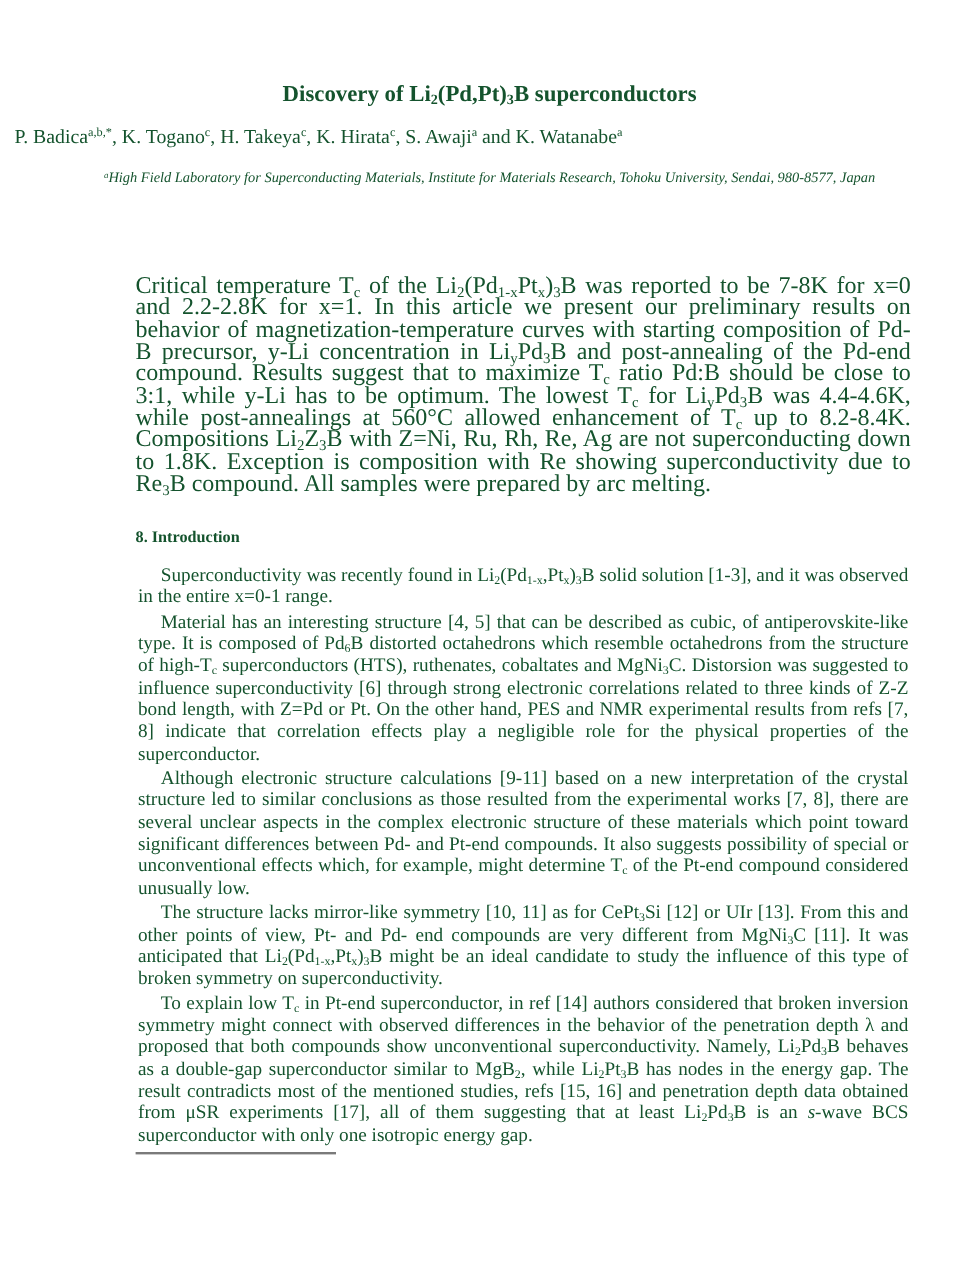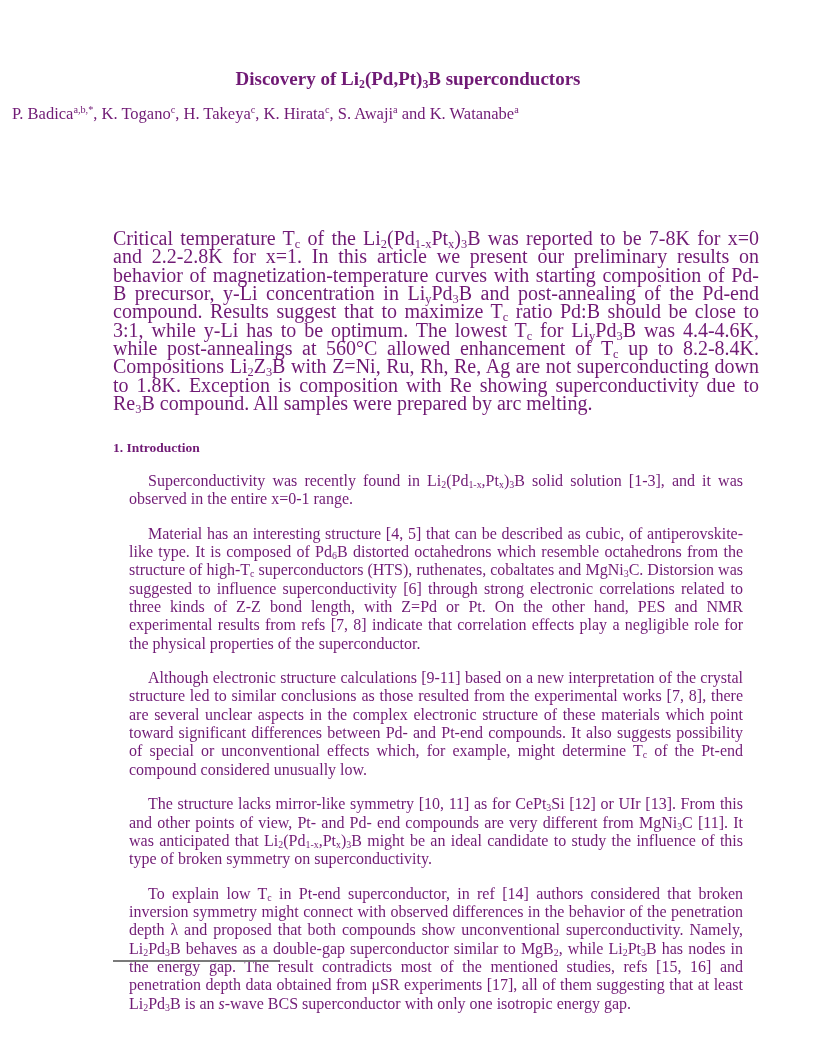--- a/index.html
+++ b/index.html
@@ -5,21 +5,21 @@
   html, body {
     margin: 0;
     padding: 0;
     background: #ffffff;
   }
   .page {
     position: relative;
     width: 816px;
     height: 1056px;
     background: #ffffff;
-    color: #701a75;
+    color: #14532d;
     font-family: "Liberation Serif", "DejaVu Serif", serif;
     overflow: hidden;
   }
   sub, sup {
     font-size: 62%;
     line-height: 0;
   }
   sup { vertical-align: 0.55em; }
   sub { vertical-align: -0.25em; }
 
@@ -71,47 +71,48 @@
   .section-heading {
     font-size: 13.5px;
     font-weight: bold;
     margin: 0 0 15px 0;
   }
   .intro p {
     font-size: 16px;
     line-height: 18.35px;
     text-align: justify;
     text-indent: 19px;
-    margin: 16px;
+    margin: 2px;
   }
   .footnote-rule {
     position: absolute;
     top: 960px;
     left: 113px;
     width: 167px;
     height: 2px;
     background: #7a7a7a;
   }
 </style>
 </head>
 <body>
 
 <div class="page">
 
   <h1 class="paper-title">Discovery of Li<sub>2</sub>(Pd,Pt)<sub>3</sub>B superconductors</h1>
 
   <div class="author-line">P. Badica<sup>a,b,*</sup>, K. Togano<sup>c</sup>, H. Takeya<sup>c</sup>, K. Hirata<sup>c</sup>, S. Awaji<sup>a</sup> and K. Watanabe<sup>a</sup></div>
 
   <div class="affiliations">
+    <div><sup>a</sup>High Field Laboratory for Superconducting Materials, Institute for Materials Research, Tohoku University, Sendai, 980-8577, Japan</div>
   </div>
 
   <p class="abstract">Critical temperature T<sub>c</sub> of the Li<sub>2</sub>(Pd<sub>1-x</sub>Pt<sub>x</sub>)<sub>3</sub>B  was reported to be 7-8K for x=0 and 2.2-2.8K for x=1. In this article we present our preliminary results on behavior of magnetization-temperature curves with starting composition of Pd-B precursor, y-Li concentration in Li<sub>y</sub>Pd<sub>3</sub>B and post-annealing of the Pd-end compound. Results suggest that to maximize T<sub>c</sub> ratio Pd:B should be close to 3:1, while y-Li has to be optimum. The lowest T<sub>c</sub> for Li<sub>y</sub>Pd<sub>3</sub>B was 4.4-4.6K, while post-annealings at 560°C allowed enhancement of T<sub>c</sub> up to 8.2-8.4K. Compositions Li<sub>2</sub>Z<sub>3</sub>B with Z=Ni, Ru, Rh, Re, Ag are not superconducting down to 1.8K. Exception is composition with Re showing superconductivity due to Re<sub>3</sub>B compound. All samples were prepared by arc melting.</p>
 
   <div class="intro">
-    <h2 class="section-heading">1. Introduction</h2>
+    <h2 class="section-heading">8. Introduction</h2>
     <p>Superconductivity was recently found in Li<sub>2</sub>(Pd<sub>1-x</sub>,Pt<sub>x</sub>)<sub>3</sub>B solid solution [1-3], and it was observed in the entire x=0-1 range.</p>
     <p>Material has an interesting structure [4, 5] that can be described as cubic, of antiperovskite-like type. It is composed of Pd<sub>6</sub>B distorted octahedrons which resemble octahedrons from the structure of high-T<sub>c</sub> superconductors (HTS), ruthenates, cobaltates and MgNi<sub>3</sub>C. Distorsion was suggested to influence superconductivity [6] through strong electronic correlations related to three kinds of Z-Z bond length, with Z=Pd or Pt. On the other hand, PES and NMR experimental results from refs [7, 8] indicate that correlation effects play a negligible role for the physical properties of the superconductor.</p>
     <p>Although electronic structure calculations [9-11] based on a new interpretation of the crystal structure led to similar conclusions as those resulted from the experimental works [7, 8], there are several unclear aspects in the complex electronic structure of these materials which point toward significant differences between Pd- and Pt-end compounds. It also suggests possibility of special or unconventional effects which, for example, might determine T<sub>c</sub> of the Pt-end compound considered unusually low.</p>
     <p>The structure lacks mirror-like symmetry [10, 11] as for CePt<sub>3</sub>Si [12] or UIr [13]. From this and other points of view, Pt- and Pd- end compounds are very different from MgNi<sub>3</sub>C [11].  It was anticipated that Li<sub>2</sub>(Pd<sub>1-x</sub>,Pt<sub>x</sub>)<sub>3</sub>B might be an ideal candidate to study the influence of this type of broken symmetry on superconductivity.</p>
     <p>To explain low T<sub>c</sub> in Pt-end superconductor, in ref [14] authors considered that broken inversion symmetry might connect with observed differences in the behavior of the penetration depth λ and proposed that both compounds show unconventional superconductivity. Namely, Li<sub>2</sub>Pd<sub>3</sub>B behaves as a double-gap superconductor similar to MgB<sub>2</sub>, while Li<sub>2</sub>Pt<sub>3</sub>B has nodes in the energy gap. The result contradicts most of the mentioned studies, refs [15, 16] and penetration depth data obtained from μSR experiments [17], all of them suggesting that at least Li<sub>2</sub>Pd<sub>3</sub>B is an <i>s</i>-wave BCS superconductor with only one isotropic energy gap.</p>
   </div>
 
   <div class="footnote-rule"></div>
 
 </div>

